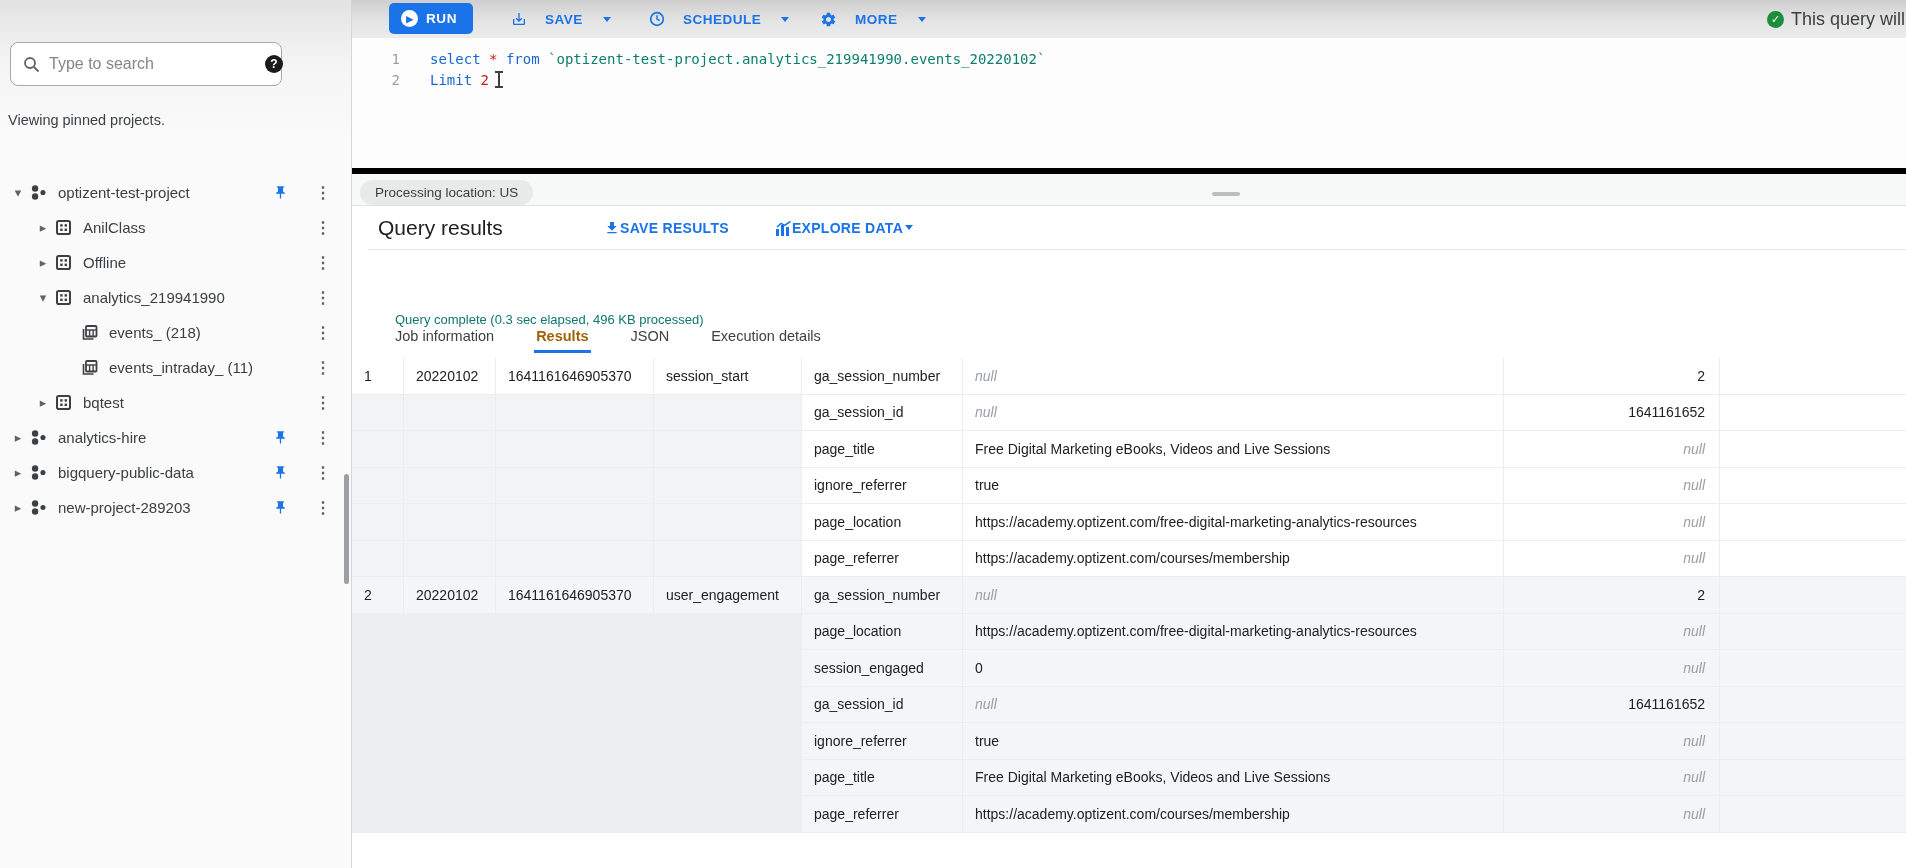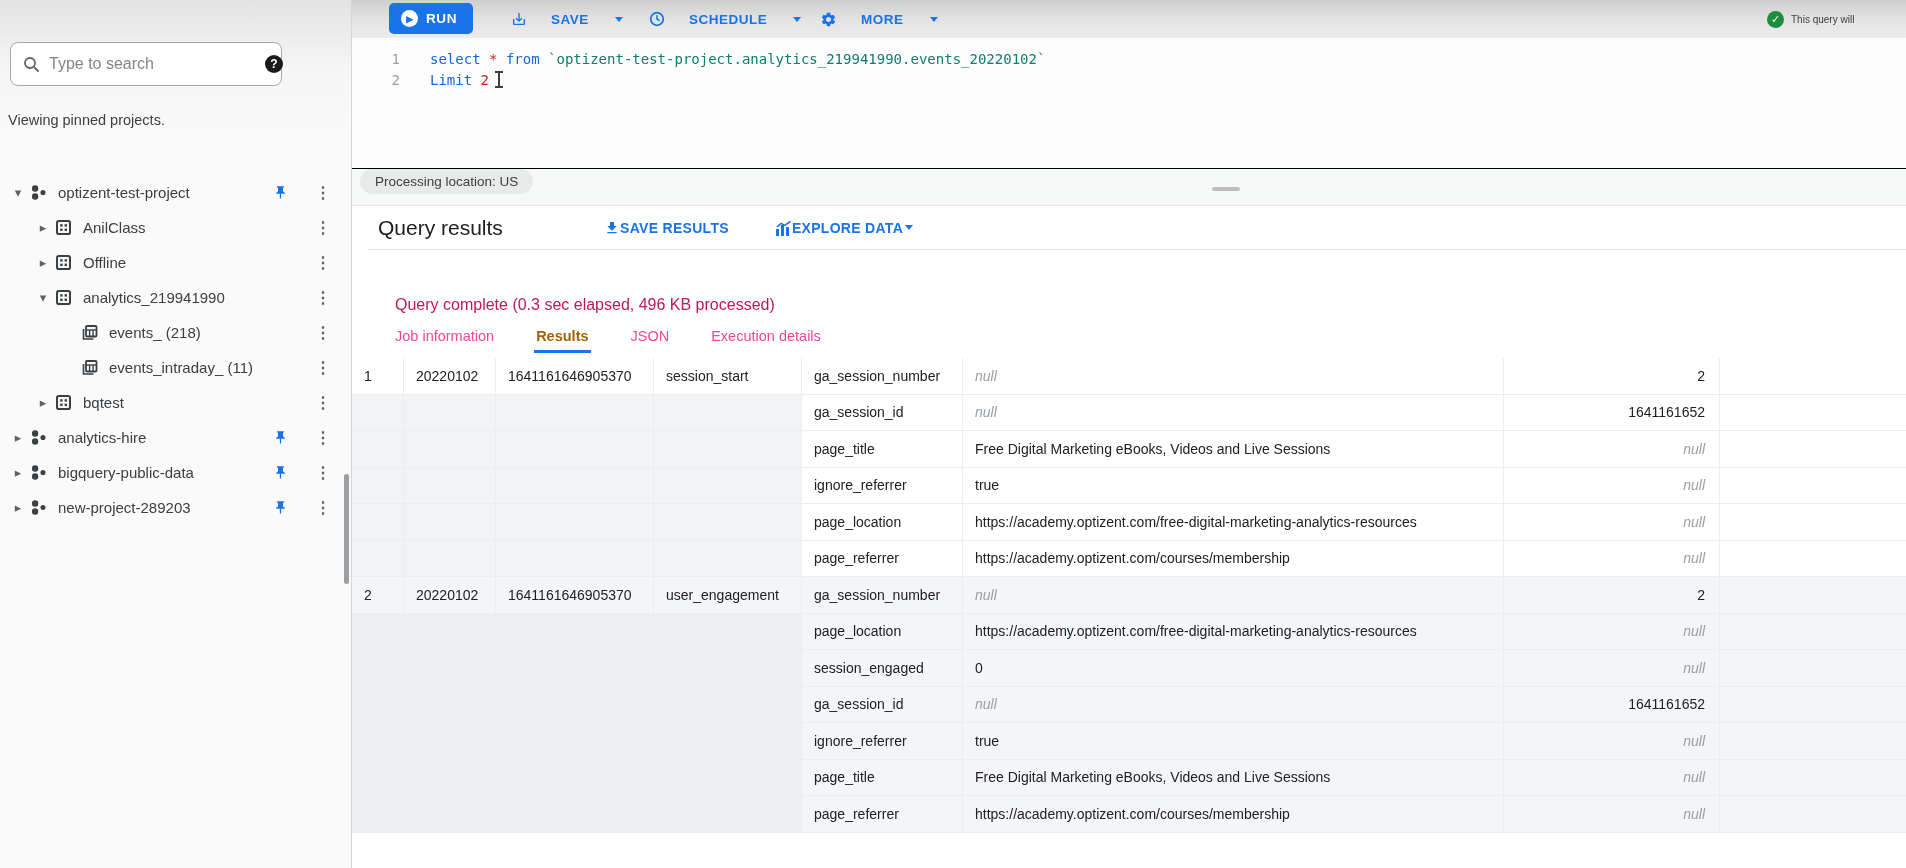--- a/index.html
+++ b/index.html
@@ -41,68 +41,68 @@
     border-radius:3px; z-index:3; }
 
   
   .toolbar { left:352px; top:0; width:1554px; height:38px; z-index:3; }
   .run-btn { position:absolute; left:37px; top:3px; height:31px; padding:0 16px 0 12px;
     background:#1a73e8; border:none; border-radius:5px; color:#fff; font-size:13.5px;
     font-weight:bold; letter-spacing:.6px; display:flex; align-items:center; gap:8px; cursor:pointer;
     font-family:"Liberation Sans", sans-serif; }
   .run-ic { width:17px; height:17px; border-radius:50%; background:#fff; color:#1a73e8;
     font-size:9px; display:flex; align-items:center; justify-content:center; padding-left:1px; }
-  .tb-btn { position:absolute; top:0; height:38px; display:flex; align-items:center; gap:24px;
+  .tb-btn { position:absolute; top:0; height:38px; display:flex; align-items:center; gap:18px;
     background:none; border:none; color:#1a73e8; font-size:13.5px; font-weight:bold;
     letter-spacing:.5px; cursor:pointer; font-family:"Liberation Sans", sans-serif; }
   .tb-save { left:159px; } .tb-schedule { left:297px; } .tb-more { left:468px;justify-content:center; }
   .caret-down { width:0; height:0; border-left:4.5px solid transparent;
     border-right:4.5px solid transparent; border-top:5.5px solid #1a73e8; margin-left:2px; }
   .tb-status { position:absolute; right:0; top:0; height:38px; width:139px; overflow:hidden;
     display:flex; align-items:center; gap:7px; }
   .check-ic { width:17px; height:17px; border-radius:50%; background:#1e8e3e; color:#fff;
     font-size:11px; display:flex; align-items:center; justify-content:center; flex:0 0 auto; }
-  .tb-status span.txt { font-size:10px; color:#3c4043; white-space:nowrap; }
+  .tb-status span.txt { font-size:18px; color:#3c4043; white-space:nowrap; }
 
   
   .editor { left:352px; top:38px; width:1554px; height:130px; background:#fdfdfe;
     padding-top:10px; z-index:1; cursor:text; }
   .code-line { display:flex; align-items:center; height:21px;
     font-family:"DejaVu Sans Mono", monospace; font-size:14px; }
   .lnum { width:48px; text-align:right; color:#9aa0a6; flex:0 0 auto; }
   .ltext { margin-left:30px; white-space:pre; }
   .tok-kw { color:#1967d2; } .tok-op { color:#c5221f; } .tok-num { color:#c5221f; }
   .tok-str { color:#0d7d6c; } .tok-pl { color:#202124; }
   .ibeam { display:inline-block; width:2px; height:15px; background:#3c4043;
     margin-left:9px; vertical-align:-2px; position:relative; }
   .ibeam:before,.ibeam:after { content:""; position:absolute; left:-3px; width:8px; height:2px; background:#3c4043; }
   .ibeam:before { top:-1px; } .ibeam:after { bottom:-1px; }
 
   
   .chipband { left:352px; top:168px; width:1554px; height:38px; background:#f7f8f8;
-    border-top:1px solid #000000; border-bottom:1px solid #e2e2e2;
-    display:flex; align-items:flex-start; padding-left:8px; }
+    border-top:6px solid #000000; border-bottom:1px solid #e2e2e2;
+    display:flex; align-items:flex-end; padding-left:8px; }
   .chip { background:#e8e9e9; border-radius:14px; padding:5px 15px; font-size:13.5px;
     color:#3c4043; cursor:default; }
   .resize-handle { position:absolute; left:860px; top:18px; width:28px; height:4px;
     border-radius:2px; background:#bdbdbd; cursor:row-resize; }
 
   
   .res-header { left:368px; top:206px; width:1554px; height:44px; background:#fff;
     border-bottom:1px solid #e7e7e7; display:flex; align-items:center; z-index:1; }
   .res-title { margin-left:10px; font-size:21px; color:#202124; width:226px; }
   .link-btn { display:flex; align-items:center; gap:0; background:none; border:none;
     color:#1a73e8; font-size:14px; font-weight:bold; letter-spacing:.3px; cursor:pointer;
     font-family:"Liberation Sans", sans-serif; }
   .link-btn + .link-btn { margin-left:46px; }
 
   
-  .res-status { left:395px; top:296px; font-size:16px; color:#be185d; }
+  .res-status { left:395px; top:312px; font-size:13px; color:#0f766e; }
   .tabsrow { left:393px; top:324px; display:flex; gap:38px; }
-  .tab { font-size:14.5px; color:#ec4899; padding:4px 2px 9px 2px; cursor:pointer; }
+  .tab { font-size:14.5px; color:#404040; padding:4px 2px 9px 2px; cursor:pointer; }
   .tab.active { color:#a16207; font-weight:bold; border-bottom:3px solid #1a73e8; padding-bottom:6px; }
 
   
   .rtable { left:352px; top:358px; width:1554px; font-size:14px; z-index:1; background:#fff; }
   .thead { display:flex; height:36px; background:#f8f9fa; border-top:1px solid #e7e7e7;
     border-bottom:1px solid #e0e0e0; }
   .th { display:flex; align-items:center; font-weight:bold; font-size:13.5px; color:#202124;
     padding:0 12px; border-right:1px solid #eceded; overflow:hidden; white-space:nowrap; }
   .tr { display:flex; height:36.5px; }
   .td { display:flex; align-items:center; padding:0 12px; border-right:1px solid #eceded;

